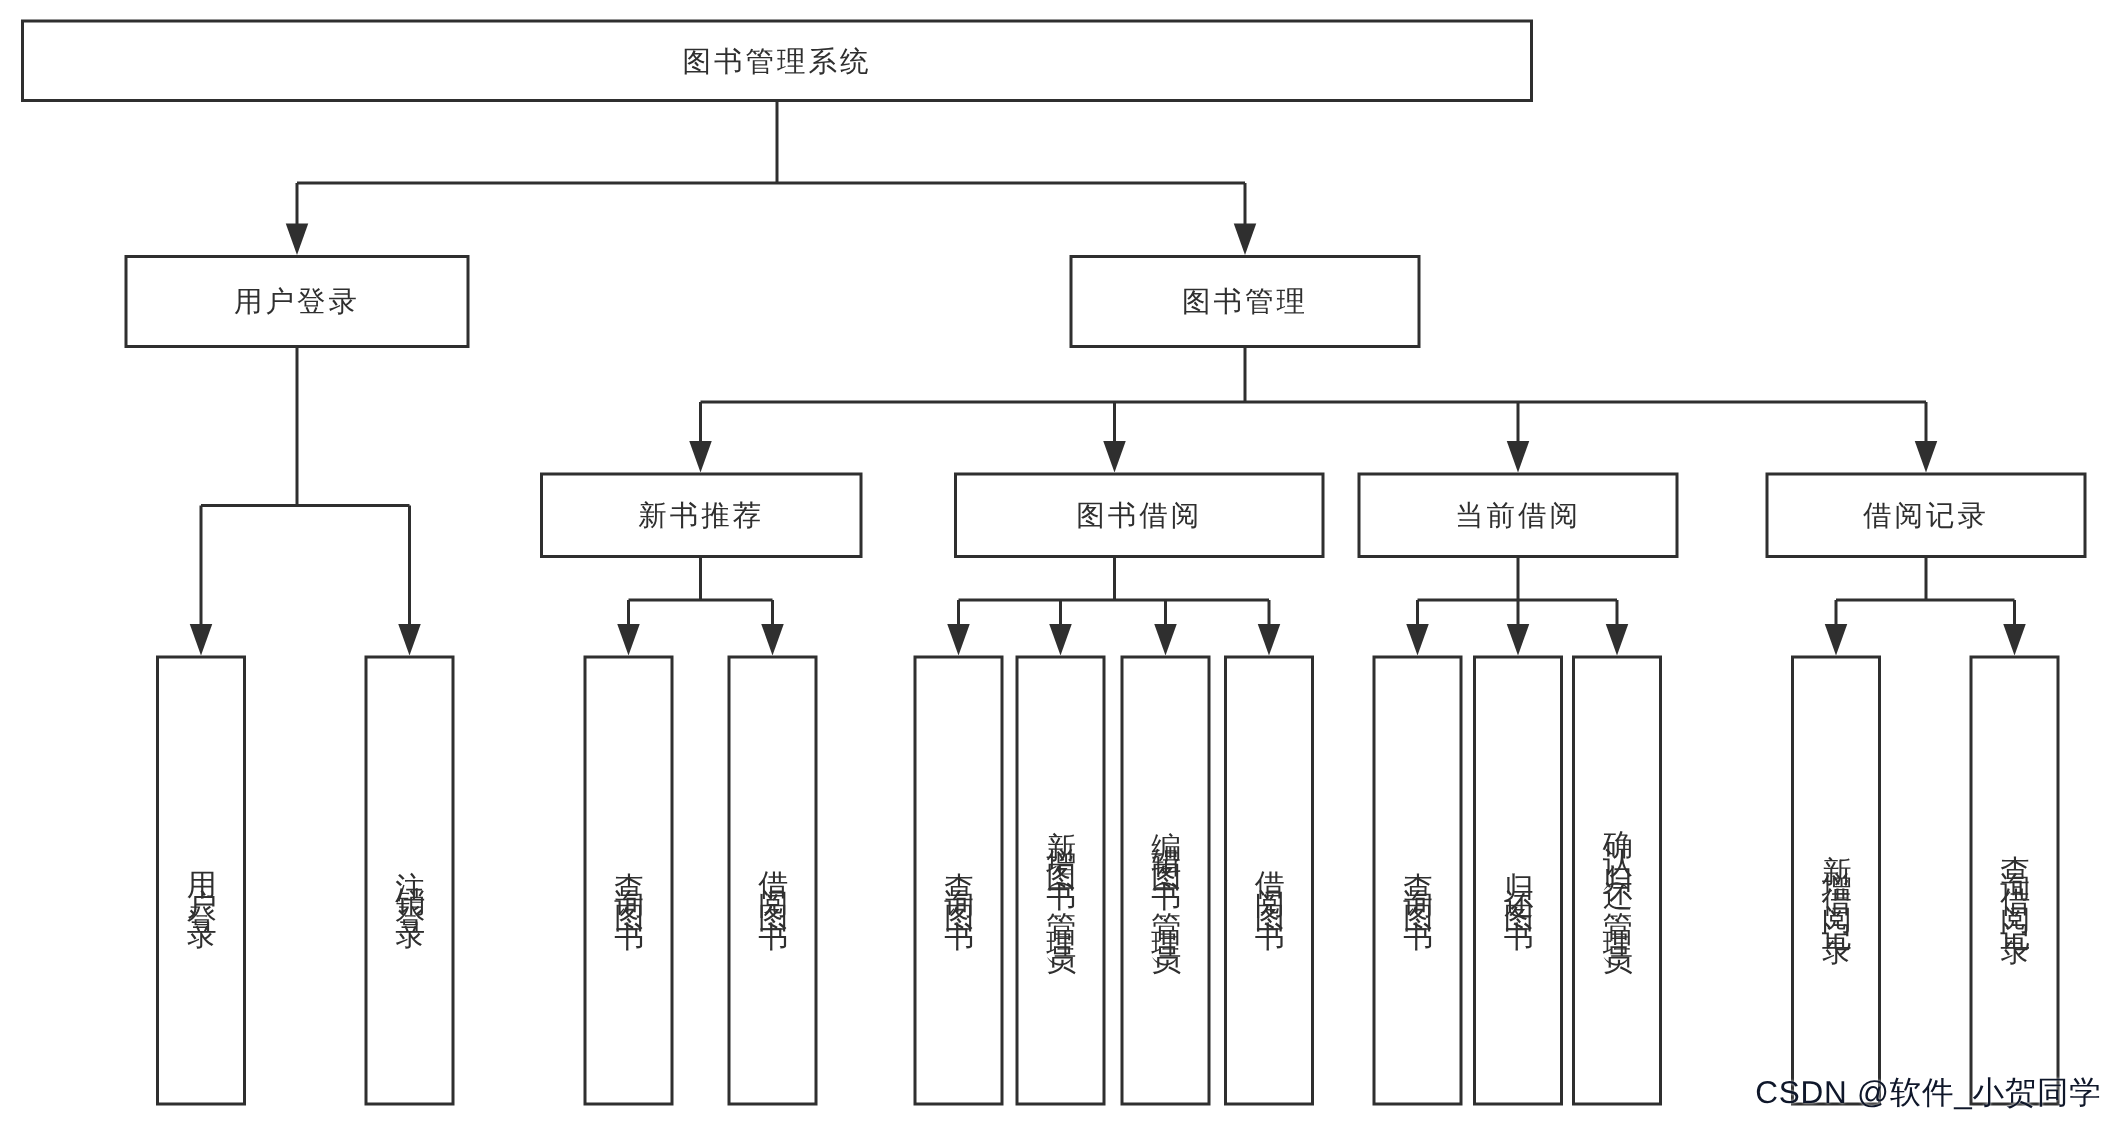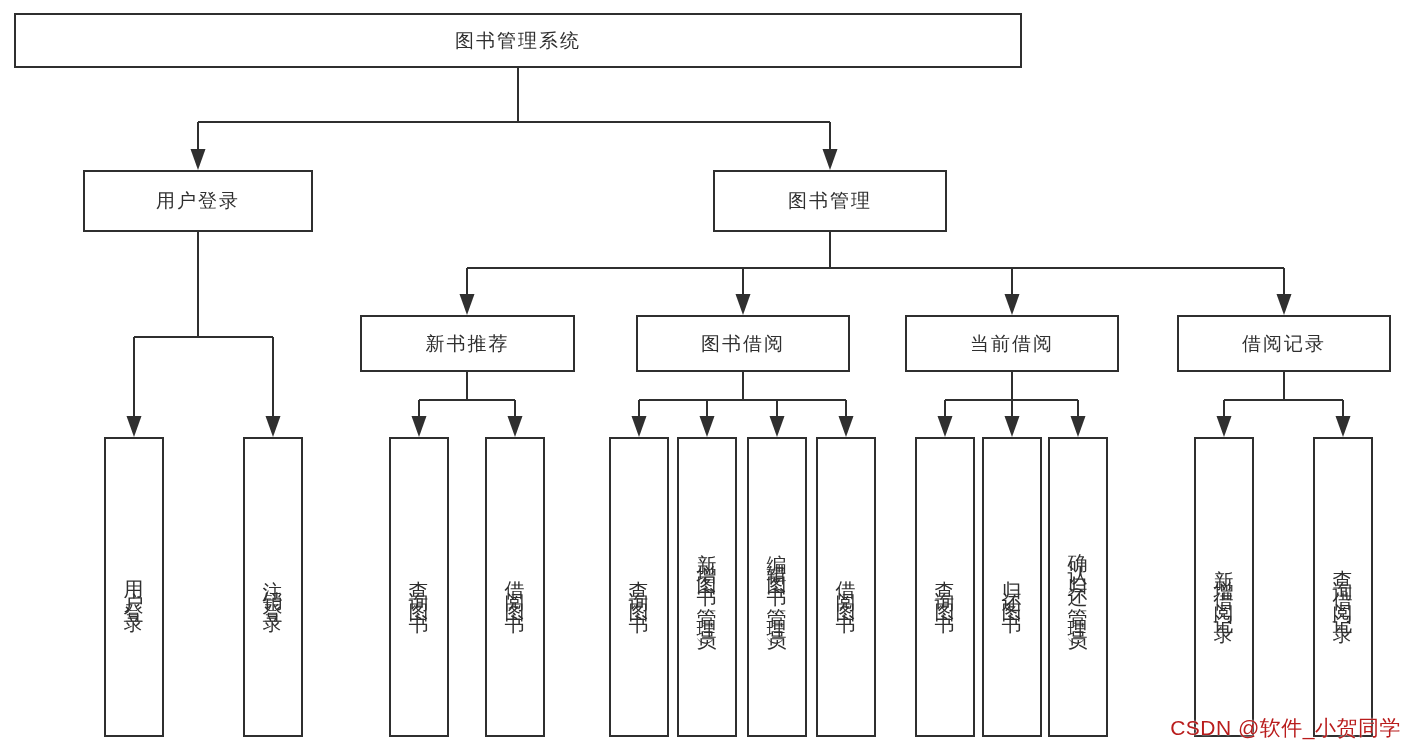--- a/index.html
+++ b/index.html
@@ -35,21 +35,21 @@
   }
   .hbox {
     font-size: 19px;
     letter-spacing: 2px;
   }
   .root-box  { left: 14px;  top: 13px;  width: 1008px; height: 55px; }
   .l2-login  { left: 83px;  top: 170px; width: 230px;  height: 62px; }
   .l2-mgmt   { left: 713px; top: 170px; width: 234px;  height: 62px; }
   .l3 { top: 315px; height: 57px; }
   .l3-newrec { left: 360px;  width: 215px; }
-  .l3-borrow { left: 636px;  width: 214px; justify-content: center; }
+  .l3-borrow { left: 636px;  width: 247px; justify-content: center; }
   .l3-curr   { left: 905px;  width: 214px; align-items: center; }
   .l3-record { left: 1177px; width: 214px; text-align: center; }
   .vbox {
     top: 437px;
     width: 60px;
     height: 300px;
   }
   .vtext {
     writing-mode: vertical-rl;
     text-orientation: mixed;
@@ -70,21 +70,21 @@
   .v9  { left: 915px; }
   .v10 { left: 982px; }
   .v11 { left: 1048px; }
   .v12 { left: 1194px; }
   .v13 { left: 1313px; }
   .watermark {
     position: absolute;
     right: 4px;
     bottom: 5px;
     font-size: 21px;
-    color: #b91c1c;
+    color: #0f172a;
     z-index: 3;
     text-shadow: 0 0 2px #ffffff;
     letter-spacing: 0.5px;
   }
 </style>
 </head>
 <body>
 
 <div class="canvas">
 

